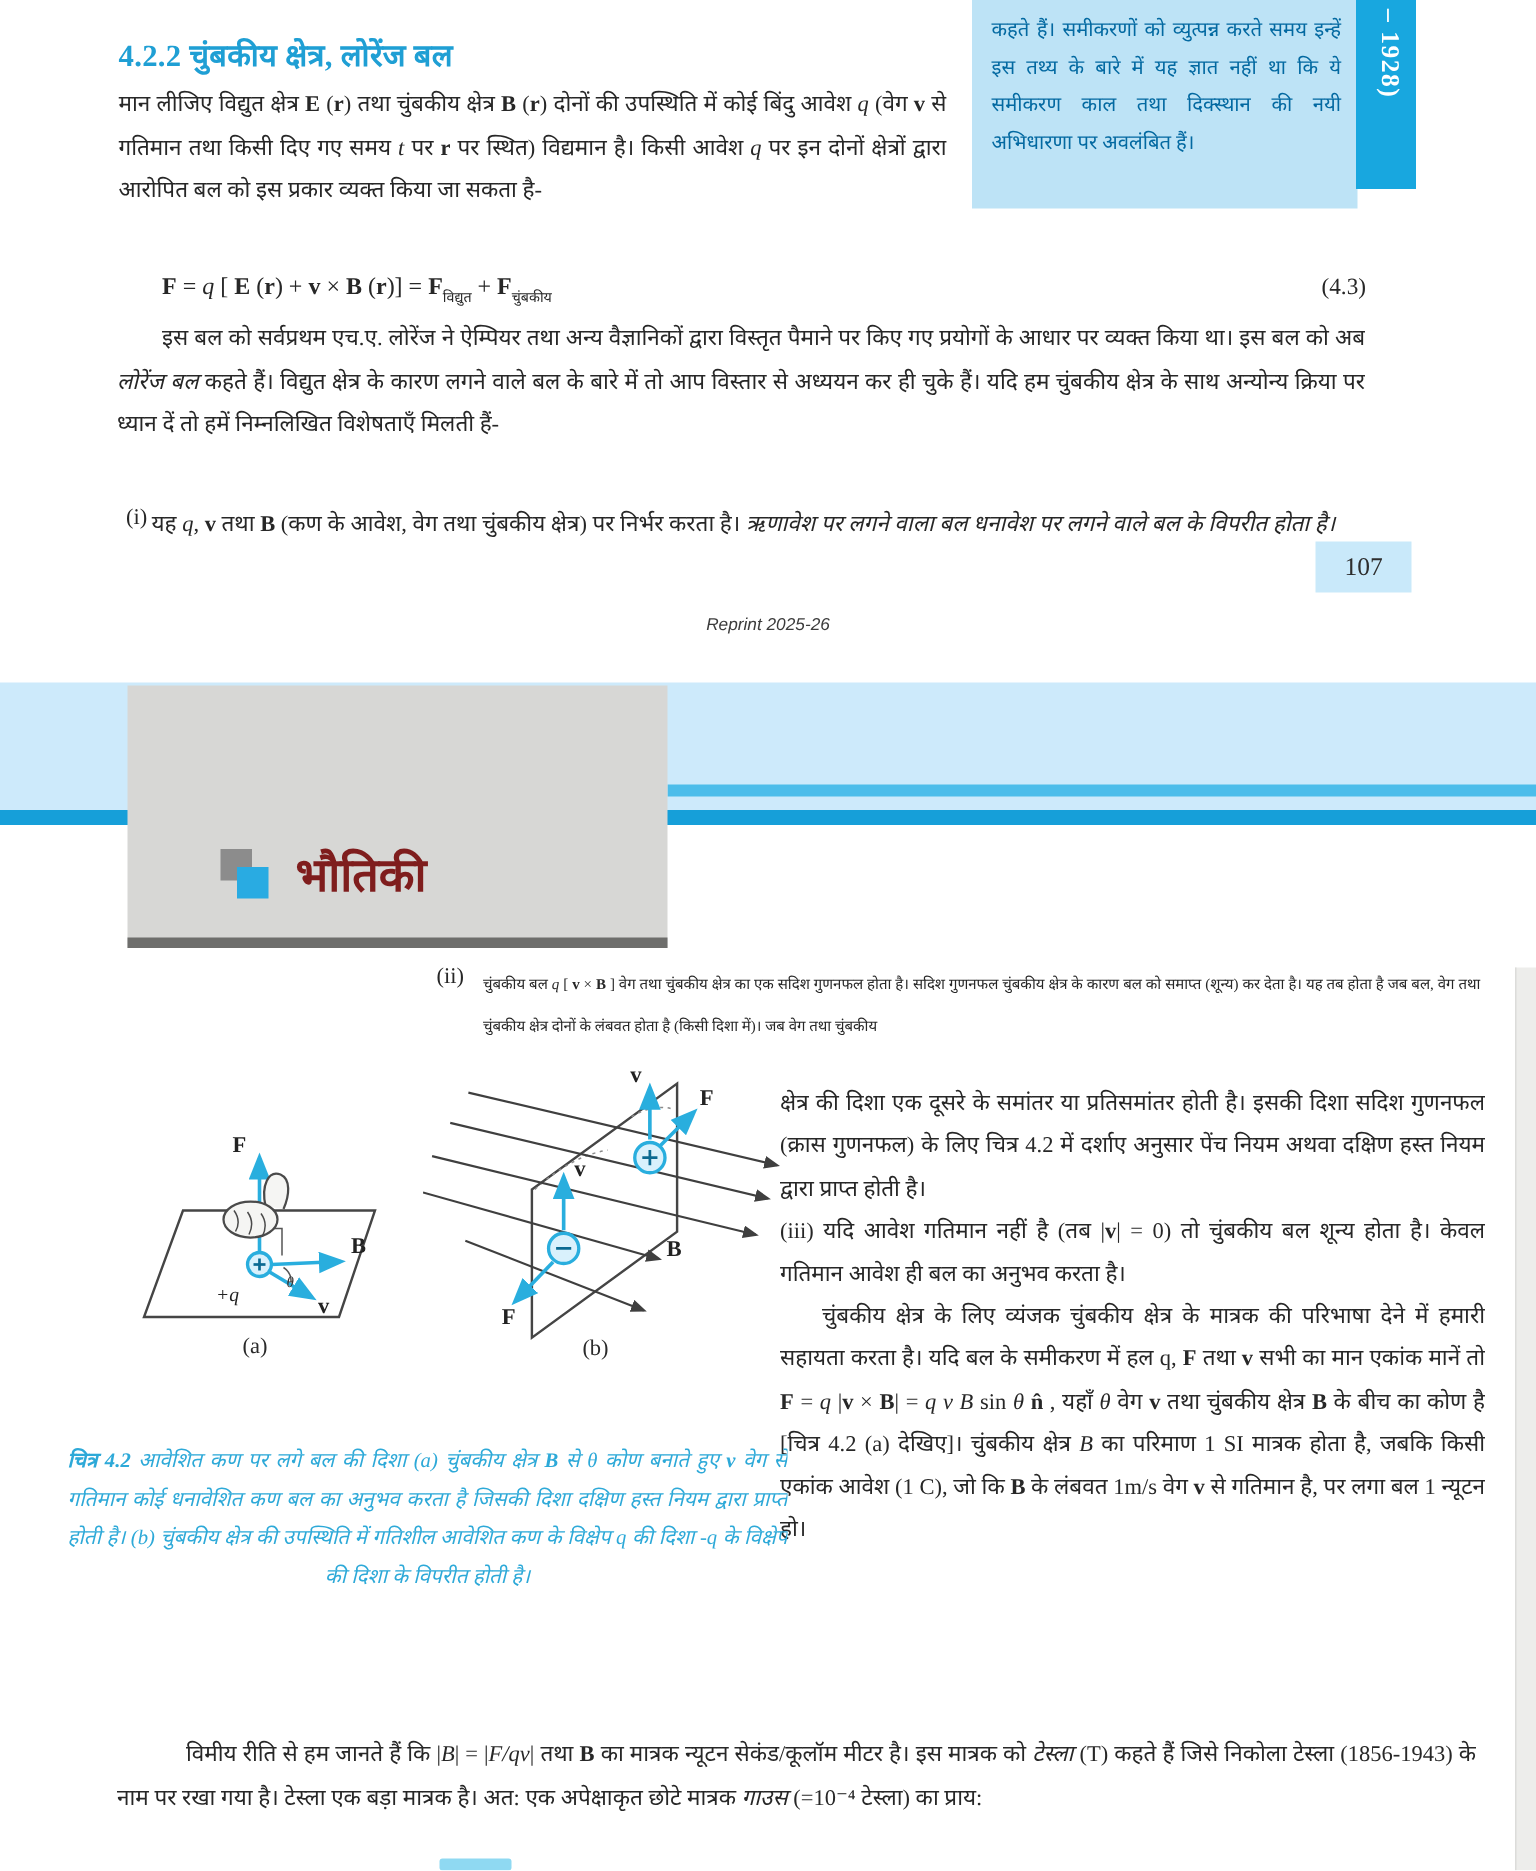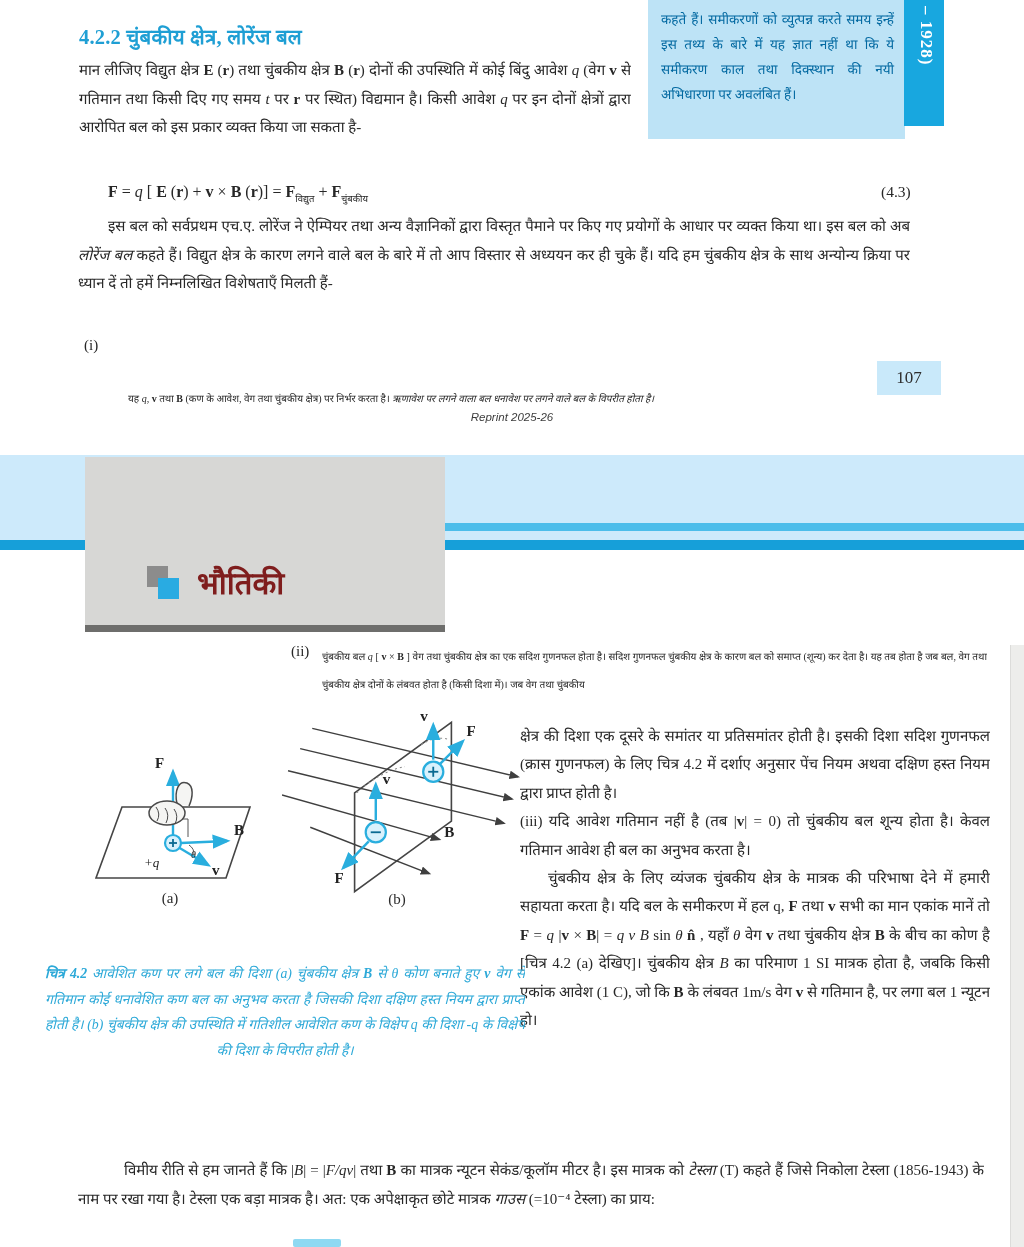--- a/index.html
+++ b/index.html
@@ -20,21 +20,21 @@
   .bio-box{left:648px;top:0;width:257px;height:139px;background:var(--bio_box);box-sizing:border-box;
            padding:7px 11px 6px 13px;font-size:13.5px;line-height:25px;text-align:justify;color:#0369a1;overflow:hidden;}
   .year-bar{left:904px;top:0;width:40px;height:126px;background:var(--year_bar);}
   .year-text{position:absolute;left:32px;top:6px;transform:rotate(90deg);transform-origin:0 0;
              white-space:nowrap;color:#fff;font-weight:bold;font-size:17px;letter-spacing:1px;}
   .equation{left:108px;top:183px;width:806px;height:34px;font-size:16px;}
   .eq-num{position:absolute;left:752px;top:0;font-size:15.5px;margin-left:21px;}
   .para2{left:78px;top:212px;width:832px;font-size:15px;line-height:28.5px;text-align:justify;
          text-indent:30px;max-height:116px;overflow:hidden;}
   .item-i-marker{left:84px;top:337px;font-size:15px;}
-  .item-i{left:128px;top:337px;width:792px;font-size:10px;line-height:27px;text-align:justify;max-height:56px;overflow:hidden;margin-top:48px;}
+  .item-i{left:101px;top:337px;width:792px;font-size:15px;line-height:27px;text-align:justify;max-height:56px;overflow:hidden;}
   .page-num{left:877px;top:361px;width:64px;height:34px;background:var(--badge);color:#2e2e2e;
             font-size:17px;display:flex;align-items:center;justify-content:center;}
   .reprint{left:0;top:411px;width:1024px;text-align:center;font-family:"Liberation Sans",sans-serif;
            font-size:11.5px;color:#3c3c3c;font-style:italic;}
   
   .band{left:0;top:455px;width:1024px;height:85px;background:var(--band);}
   .stripe-med{left:445px;top:523px;width:579px;height:8px;background:var(--stripe_med);}
   .stripe-dark{left:0;top:540px;width:1024px;height:10px;background:var(--stripe_dark);}
   .gray-box{left:85px;top:457px;width:360px;height:168px;background:var(--title_block);
             border-bottom:7px solid #6e6e6c;z-index:5;}

